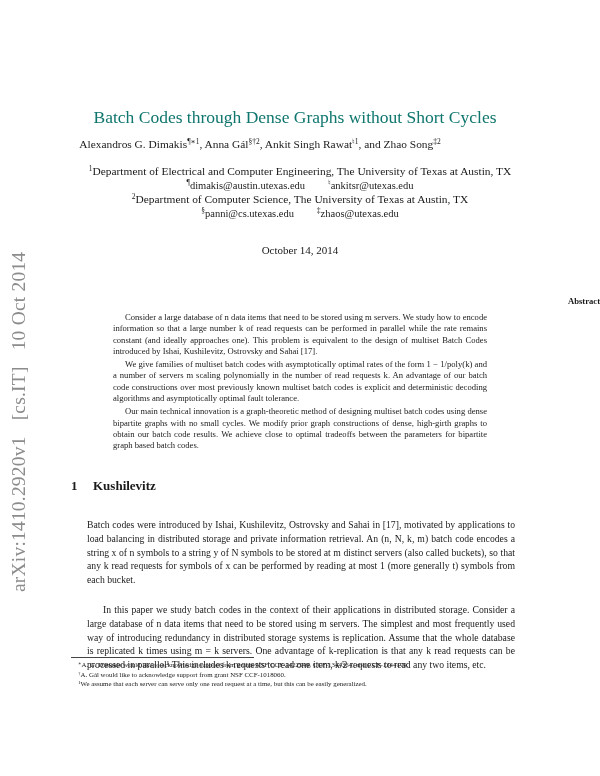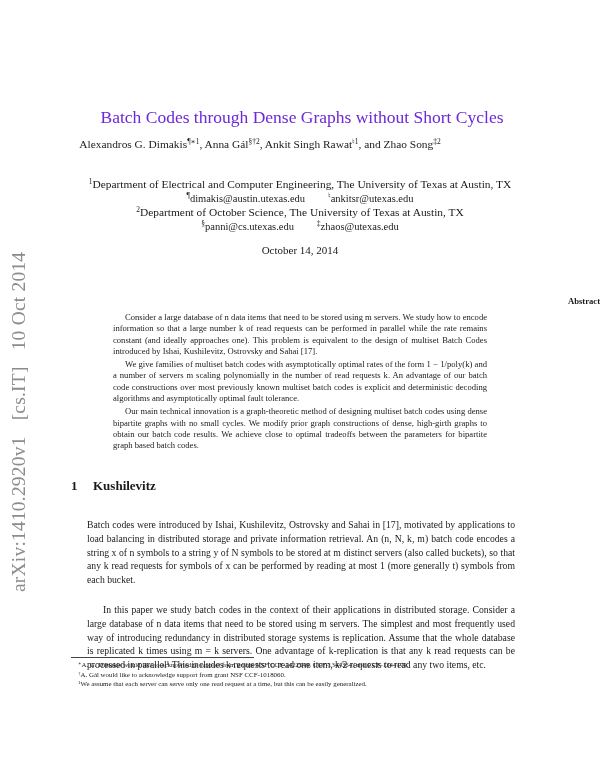--- a/index.html
+++ b/index.html
@@ -4,24 +4,24 @@
 <style>
   html, body { margin: 0; padding: 0; background: #ffffff; }
   body { width: 600px; height: 776px; position: relative; overflow: hidden;
          font-family: "Liberation Serif", "DejaVu Serif", serif; color: #1a1a1a; }
   .page { position: absolute; left: 0; top: 0; width: 600px; height: 776px; background: #fff; }
 
   .arxiv-stamp { position: absolute; left: 8px; top: 592px; transform-origin: 0 0; transform: rotate(-90deg);
                  font-size: 19.5px; color: #8c8c8c; white-space: nowrap; letter-spacing: 0.2px; width: 400px; }
   .arxiv-stamp span { margin-right: 11px; }
 
-  .title { position: absolute; left: 12px; width: 580px; top: 107px; text-align: center; font-size: 17.5px; color: #6d28d9; }
+  .title { position: absolute; left: 5px; width: 580px; top: 107px; text-align: center; font-size: 17.5px; color: #0f766e; }
   .authors { position: absolute; left: 0; width: 520px; top: 138px; text-align: center; font-size: 11.4px; }
   sup { font-size: 7.5px; vertical-align: 4px; line-height: 0; }
-  .affil { position: absolute; left: 0; width: 600px; text-align: center; font-size: 11.4px; line-height: 13.5px; margin-top: 13px; }
+  .affil { position: absolute; left: 0; width: 600px; text-align: center; font-size: 11.4px; line-height: 13.5px; }
   .affil.l1 { top: 165px; }
   .affil.l2 { top: 179px; }
   .affil.l3 { top: 193px; }
   .affil.l4 { top: 207px; }
   .emails span { margin: 0 10px; font-size: 10.5px; }
   .date { position: absolute; left: 0; width: 600px; top: 244px; text-align: center; font-size: 11px; }
 
   .abstract-heading { position: absolute; left: 0; width: 600px; top: 296px; text-align: right; font-size: 8.6px; font-weight: bold; }
   .abstract { position: absolute; left: 111px; width: 378px; top: 310px; font-size: 8.6px; line-height: 11.3px; text-align: justify; }
   .abstract p { margin: 2px; text-indent: 12px; }
@@ -53,21 +53,21 @@
 
   <div class="authors">
     <span>Alexandros G. Dimakis</span><sup>¶∗1</sup><span>, </span><span>Anna Gál</span><sup>§†2</sup><span>, </span><span>Ankit Singh Rawat</span><sup>♮1</sup><span>, and </span><span>Zhao Song</span><sup>‡2</sup>
   </div>
 
   <div class="affil l1"><sup>1</sup><span>Department of Electrical and Computer Engineering, The University of Texas at Austin, TX</span></div>
   <div class="affil l2 emails">
     <span><sup>¶</sup><span style="margin:0">dimakis@austin.utexas.edu</span></span>
     <span><sup>♮</sup><span style="margin:0">ankitsr@utexas.edu</span></span>
   </div>
-  <div class="affil l3"><sup>2</sup><span>Department of October Science, The University of Texas at Austin, TX</span></div>
+  <div class="affil l3"><sup>2</sup><span>Department of Computer Science, The University of Texas at Austin, TX</span></div>
   <div class="affil l4 emails">
     <span><sup>§</sup><span style="margin:0">panni@cs.utexas.edu</span></span>
     <span><sup>‡</sup><span style="margin:0">zhaos@utexas.edu</span></span>
   </div>
 
   <div class="date">October 14, 2014</div>
 
   <div class="abstract-heading">Abstract</div>
   <div class="abstract">
     <p>Consider a large database of n data items that need to be stored using m servers. We study how to encode information so that a large number k of read requests can be performed in parallel while the rate remains constant (and ideally approaches one). This problem is equivalent to the design of multiset Batch Codes introduced by Ishai, Kushilevitz, Ostrovsky and Sahai [17].</p>

